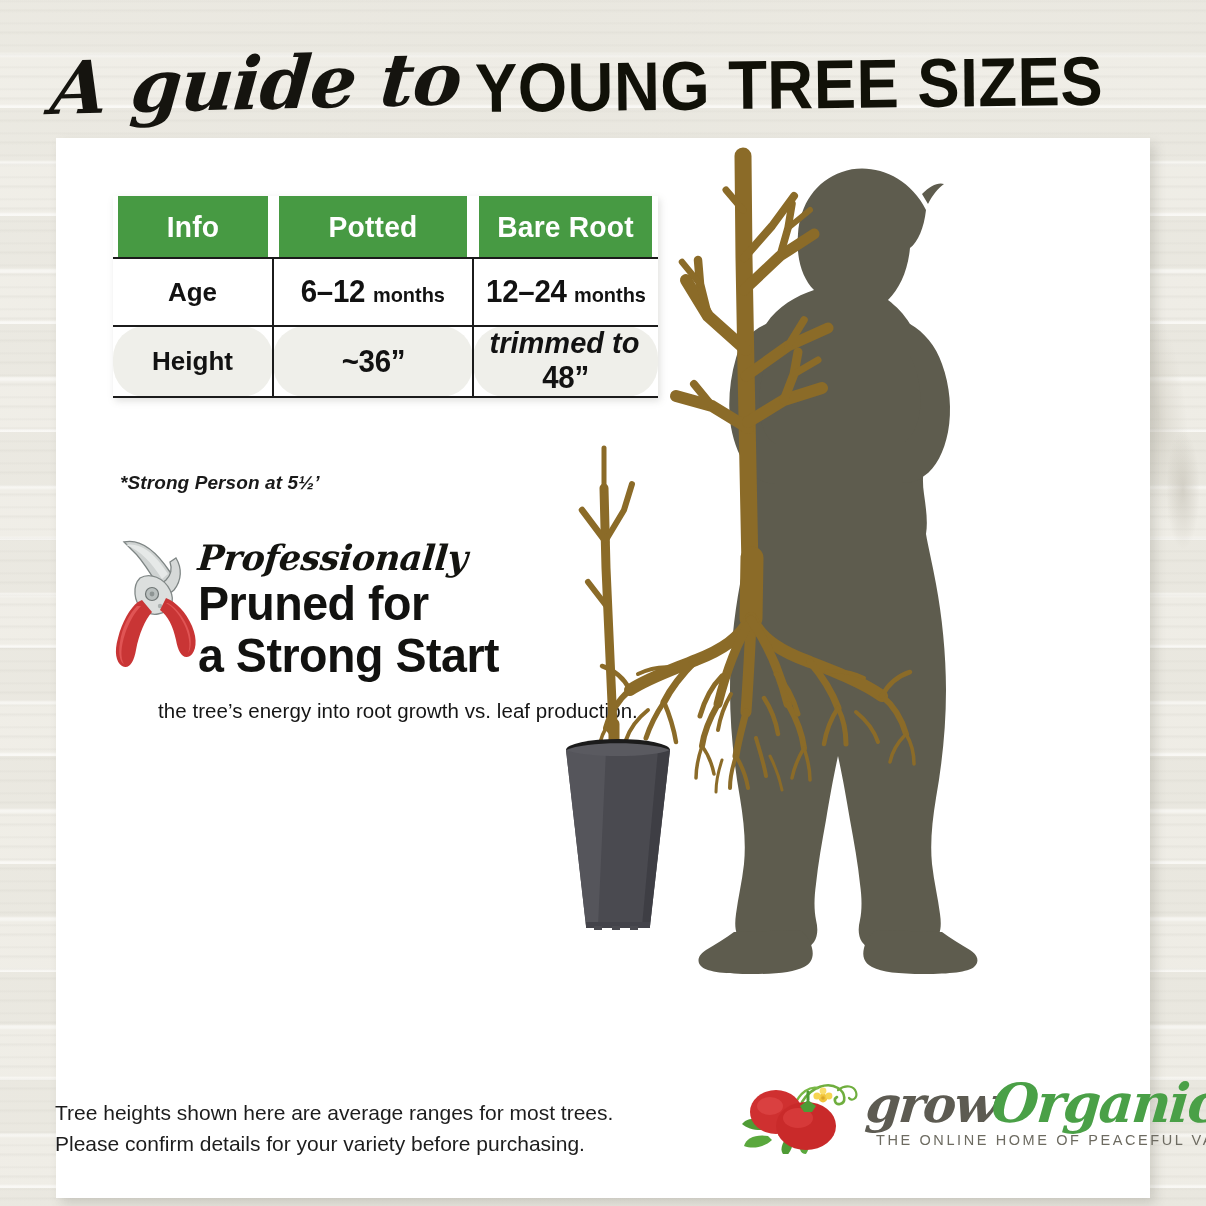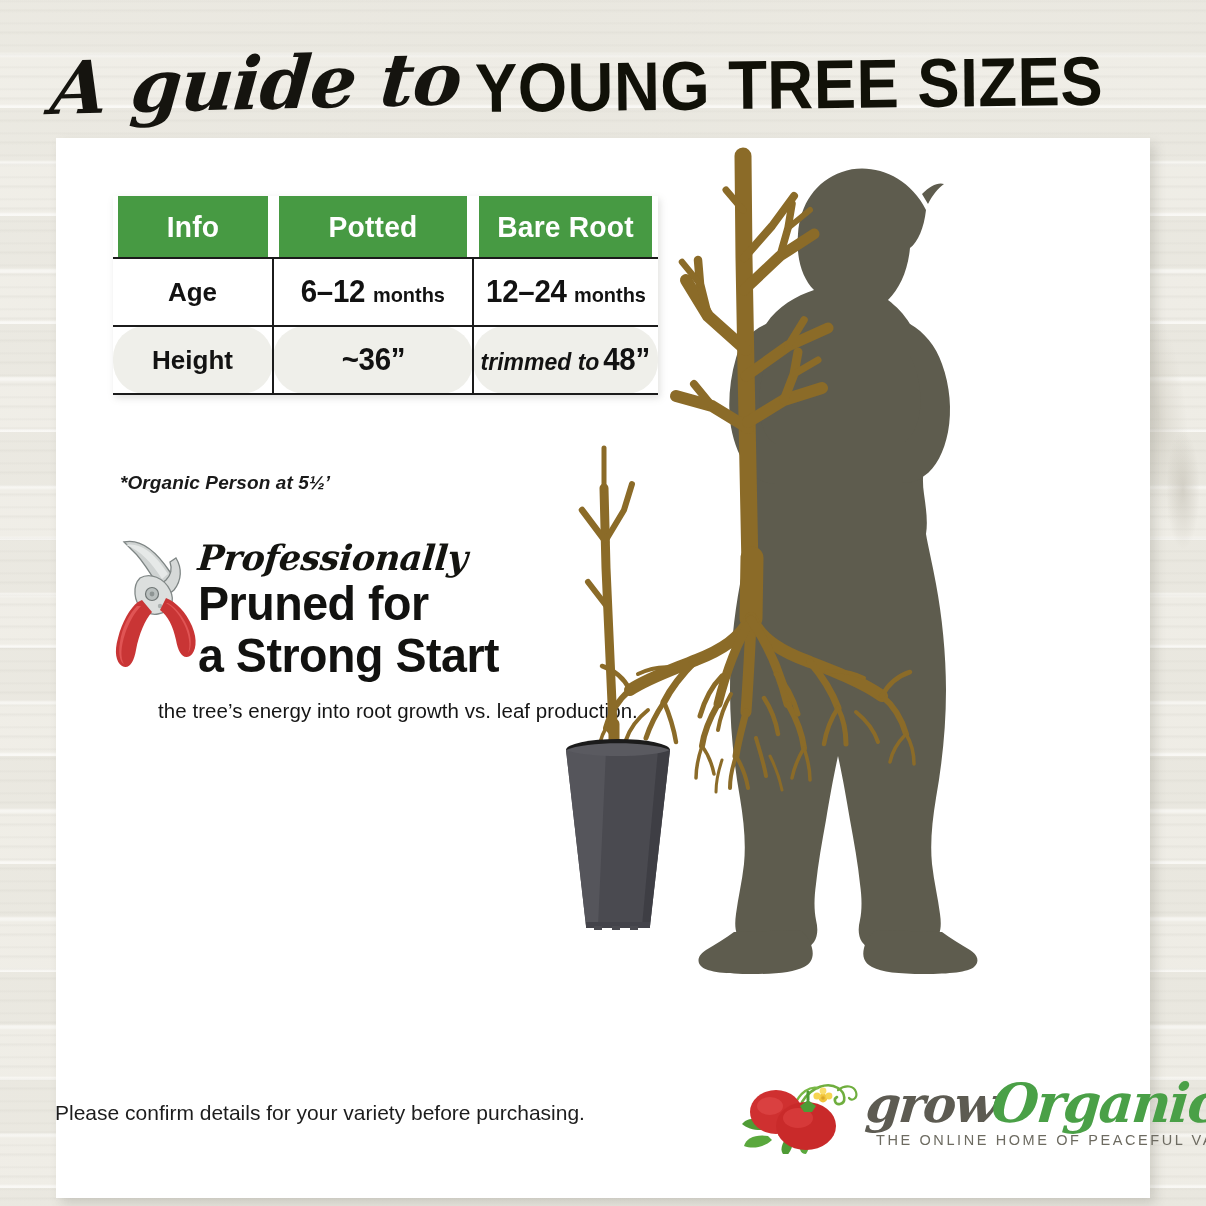--- a/index.html
+++ b/index.html
@@ -147,21 +147,21 @@
     font-weight: 700;
     font-size: 21px;
     color: #121212;
     margin-left: 4px;
     display: inline-block;
     transform: scaleX(0.95);
   }
   .cell-pre {
     font-weight: 700;
     font-style: italic;
-    font-size: 23px;
+    font-size: 29px;
     color: #121212;
     margin-right: 3px;
     display: inline-block;
   }
   .col-a { width: 160px; }
   .col-b { width: 200px; }
   .col-c { width: 185px; }
 
   .table-note {
     position: absolute;
@@ -333,21 +333,21 @@
         <td>
           <span class="cell-val">~36”</span>
         </td>
         <td class="last">
           <span class="cell-pre">trimmed to</span><span class="cell-val">48”</span>
         </td>
       </tr>
     </tbody>
   </table>
 
-  <div class="table-note">*Organic Person at 5½’</div>
+  <div class="table-note">*Strong Person at 5½’</div>
 
   <div class="prune-block">
     <div class="prune-head-row">
 
       <span class="pruner-icon">
         <svg width="86" height="136" viewBox="0 0 86 136">
 
           <path d="M20 14 L12 6 C30 2 46 18 58 36 L63 46 L50 56 L40 40 C33 29 27 20 20 14 Z" fill="#cfd3d2" stroke="#7e8584" stroke-width="1.4"></path>
           <path d="M14 9 C31 6 45 21 56 38 L50 43 C40 27 28 14 14 9 Z" fill="#e6e9e8"></path>
 
@@ -550,20 +550,21 @@
         <rect x="60" y="784" width="64" height="6" fill="#43434a"></rect>
         <rect x="68" y="788" width="8" height="4" fill="#4a4a50"></rect>
         <rect x="86" y="788" width="8" height="4" fill="#4a4a50"></rect>
         <rect x="104" y="788" width="8" height="4" fill="#4a4a50"></rect>
       </g>
     </svg>
   </div>
 </div>
 
 <div class="footer-note">
+  <div>Tree heights shown here are average ranges for most trees.</div>
   <div>Please confirm details for your variety before purchasing.</div>
 </div>
 
 <div class="logo">
   <span class="logo-tomatoes">
     <svg width="118" height="78" viewBox="0 0 118 78">
 
       <path d="M 60 26 C 70 10 86 6 96 12 C 104 17 104 27 98 28 C 93 29 91 23 95 21" fill="none" stroke="#6fae3e" stroke-width="2.6" stroke-linecap="round"></path>
       <path d="M 96 14 C 104 8 112 10 114 16 C 116 22 110 26 107 22" fill="none" stroke="#6fae3e" stroke-width="2.2" stroke-linecap="round"></path>
       <path d="M 52 30 C 58 16 68 10 76 12" fill="none" stroke="#79b846" stroke-width="2.4" stroke-linecap="round"></path>

